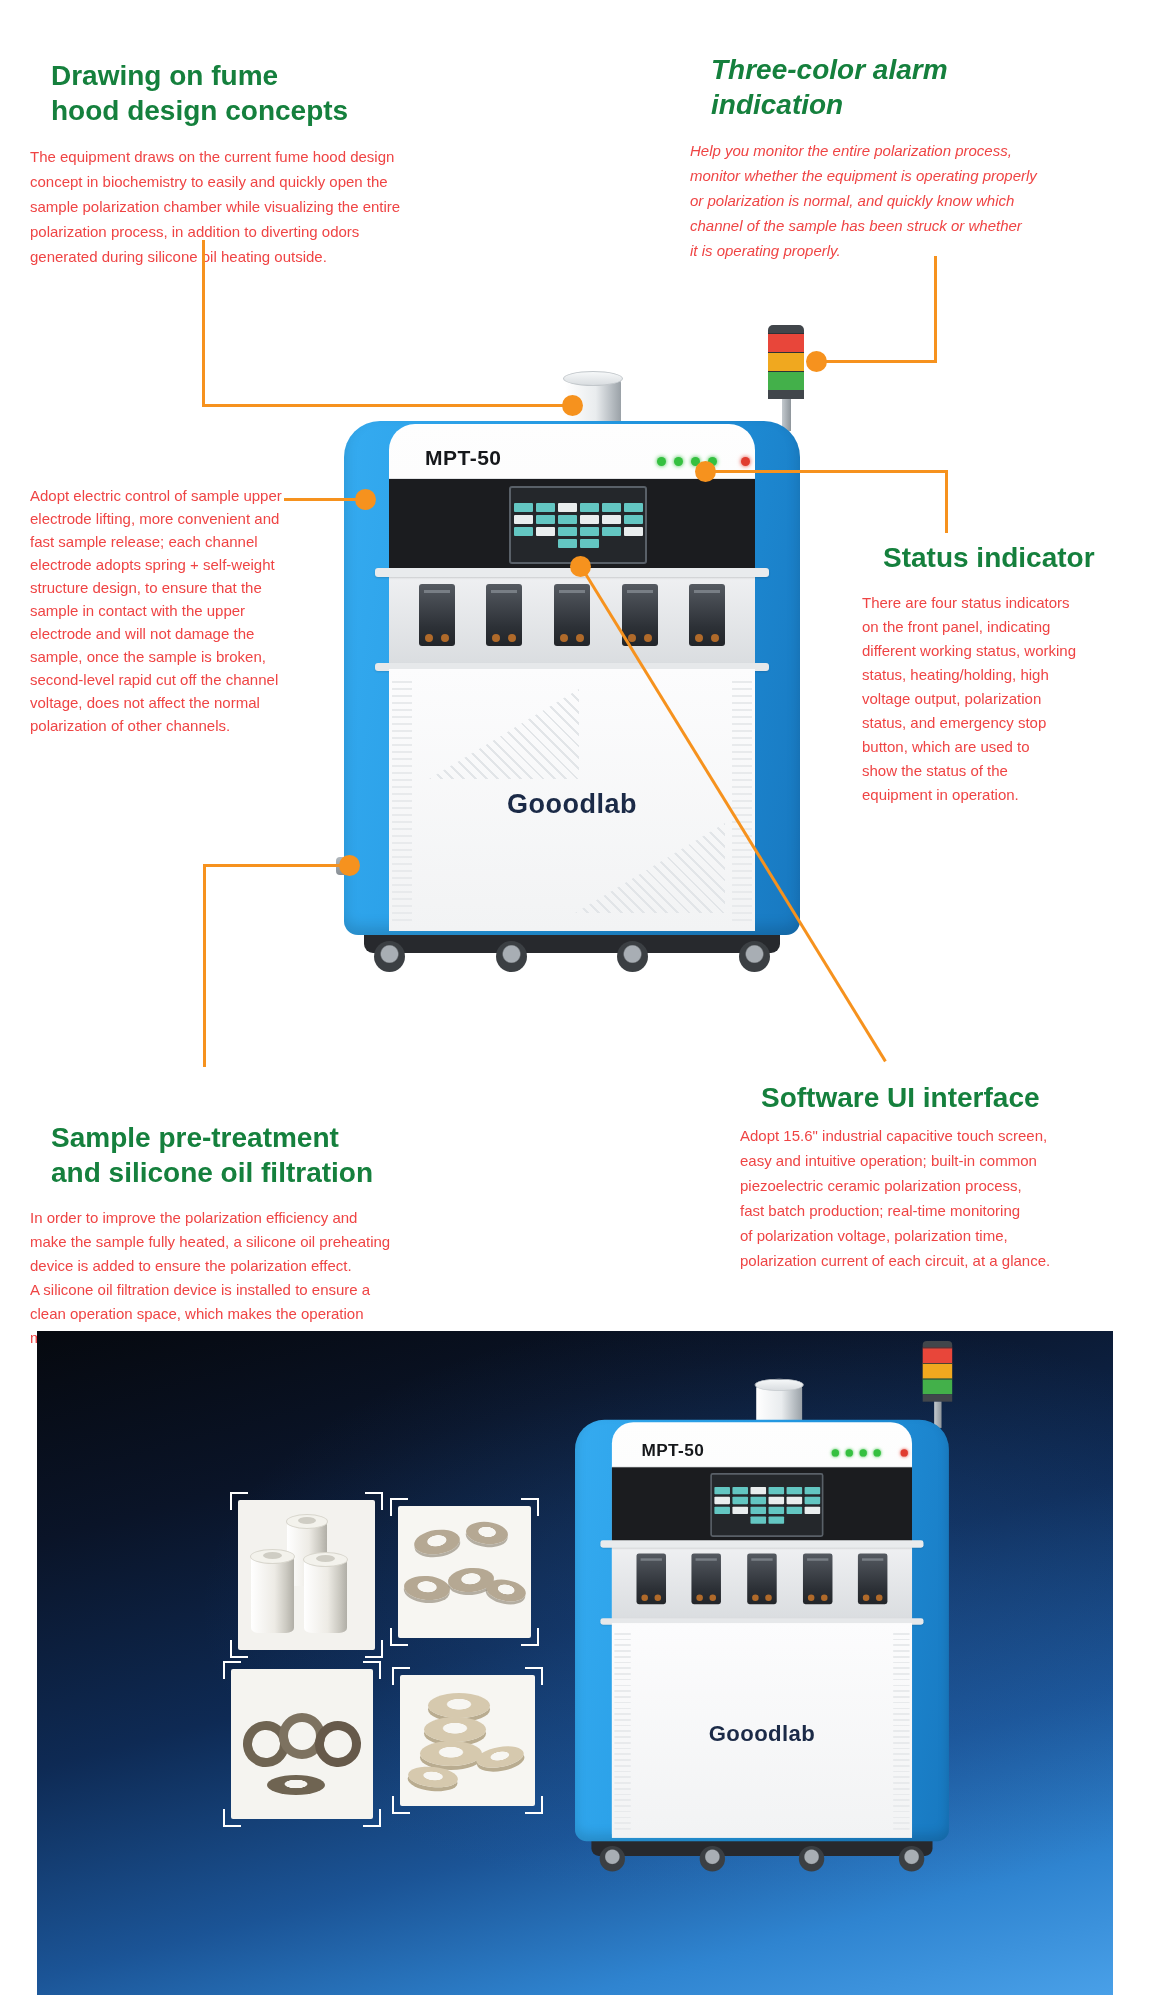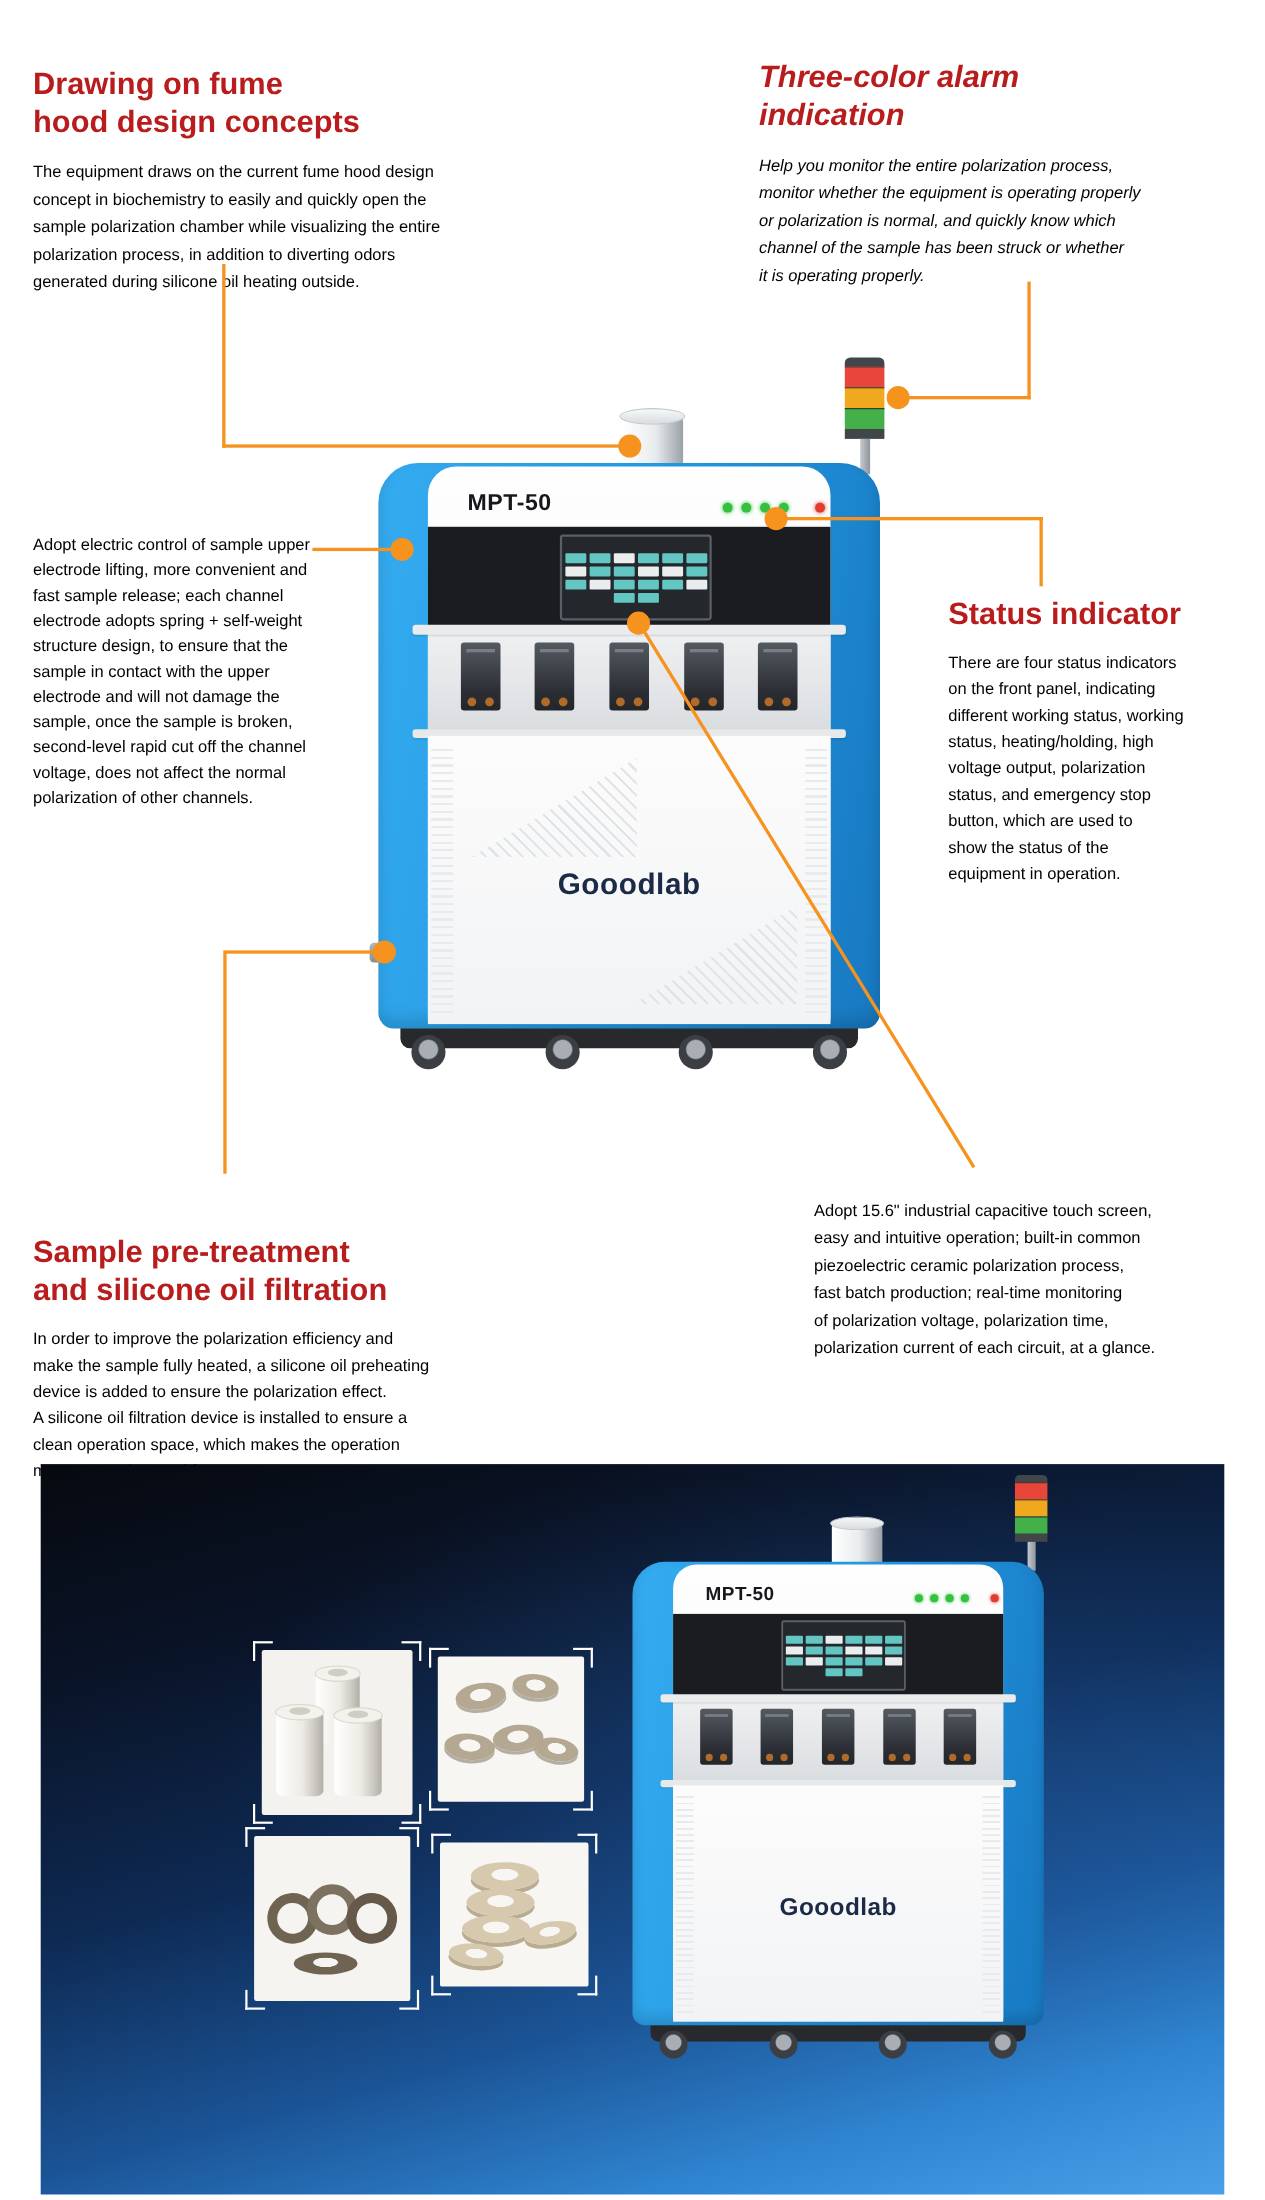--- a/index.html
+++ b/index.html
@@ -1,22 +1,22 @@
 <!DOCTYPE html>
 <html><head>
 <meta charset="utf-8">
 <style>
   html,body{margin:0;padding:0;background:#fff;}
   .page{position:relative;width:1150px;height:2000px;background:#fff;overflow:hidden;
         font-family:"Liberation Sans",sans-serif;}
 
   
   .feature{position:absolute;}
-  .ft{font-weight:bold;font-size:28px;line-height:35px;color:#b91c1c;white-space:pre-line;}
-  .fb{font-size:15px;line-height:25px;color:#000000;white-space:pre-line;margin-top:16px;}
+  .ft{font-weight:bold;font-size:28px;line-height:35px;color:#15803d;white-space:pre-line;margin-left:21px;}
+  .fb{font-size:15px;line-height:25px;color:#ef4444;white-space:pre-line;margin-top:16px;}
   #f1{left:30px;top:58px;width:395px;}
   #f2{left:690px;top:52px;width:435px;font-style:italic;}
   #f3{left:30px;top:472px;width:310px;}
   #f3 .fb{line-height:23px;margin-top:12px;}
   #f4{left:862px;top:540px;width:295px;}
   #f4 .fb{line-height:24px;}
   #f5{left:30px;top:1120px;width:465px;}
   #f5 .fb{line-height:24px;margin-top:16px;}
   #f6{left:740px;top:1080px;width:390px;}
   #f6 .fb{margin-top:8px;}
@@ -188,20 +188,21 @@
     <div class="ft">Sample pre-treatment
 and silicone oil filtration</div>
     <div class="fb">In order to improve the polarization efficiency and
 make the sample fully heated, a silicone oil preheating
 device is added to ensure the polarization effect.
 A silicone oil filtration device is installed to ensure a
 clean operation space, which makes the operation
 more convenient and fast.</div>
   </div>
   <div class="feature" id="f6">
+    <div class="ft">Software UI interface</div>
     <div class="fb">Adopt 15.6" industrial capacitive touch screen,
 easy and intuitive operation; built-in common
 piezoelectric ceramic polarization process,
 fast batch production; real-time monitoring
 of polarization voltage, polarization time,
 polarization current of each circuit, at a glance.</div>
   </div>
 
   <div class="cv" id="c1v"></div>
   <div class="ch" id="c1h"></div>

